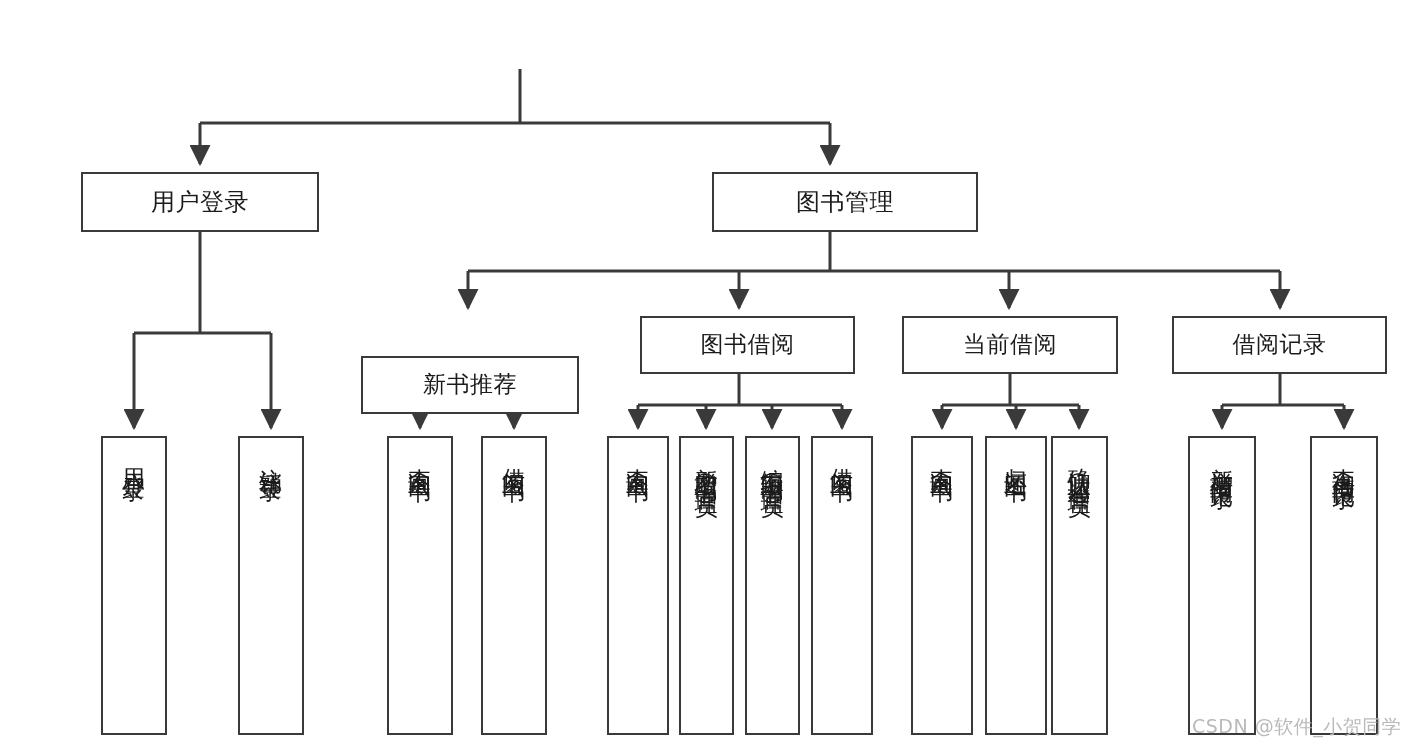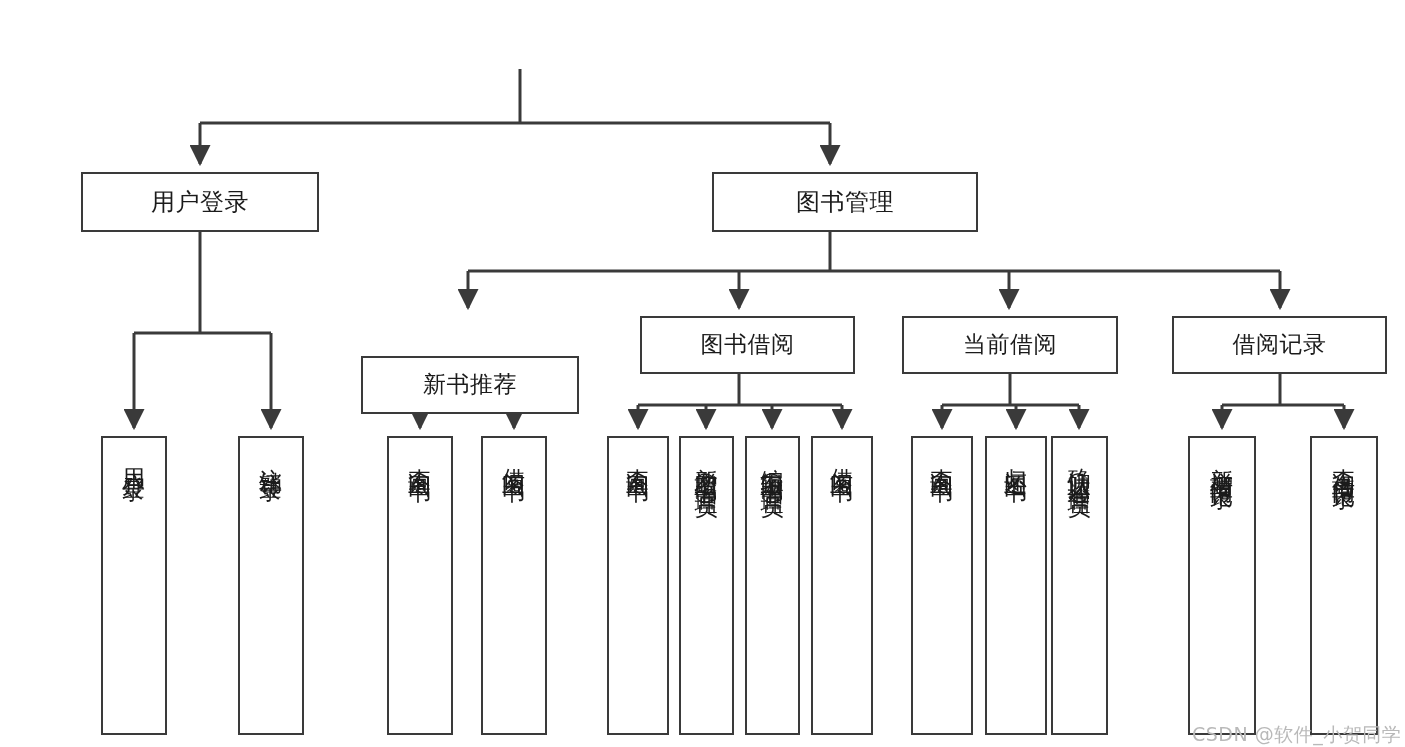--- a/index.html
+++ b/index.html
@@ -191,15 +191,15 @@
     </div>
     <div class="node leaf" id="n-lf-11" style="left: 1188px; top: 436px; width: 68px; height: 299px;">
       <span class="node-label">新增借阅记录</span>
     </div>
     <div class="node leaf" id="n-lf-12" style="left: 1310px; top: 436px; width: 68px; height: 299px;">
       <span class="node-label">查询借阅记录</span>
     </div>
 
   </div>
 
-  <div class="watermark" style="left: 1192px; top: 714px; color: rgb(185, 185, 185); margin-top: 8px;">CSDN @软件_小贺同学</div>
+  <div class="watermark" style="left: 1192px; top: 714px; color: rgb(185, 185, 185);">CSDN @软件_小贺同学</div>
 
 </div>
 
 </body></html>

